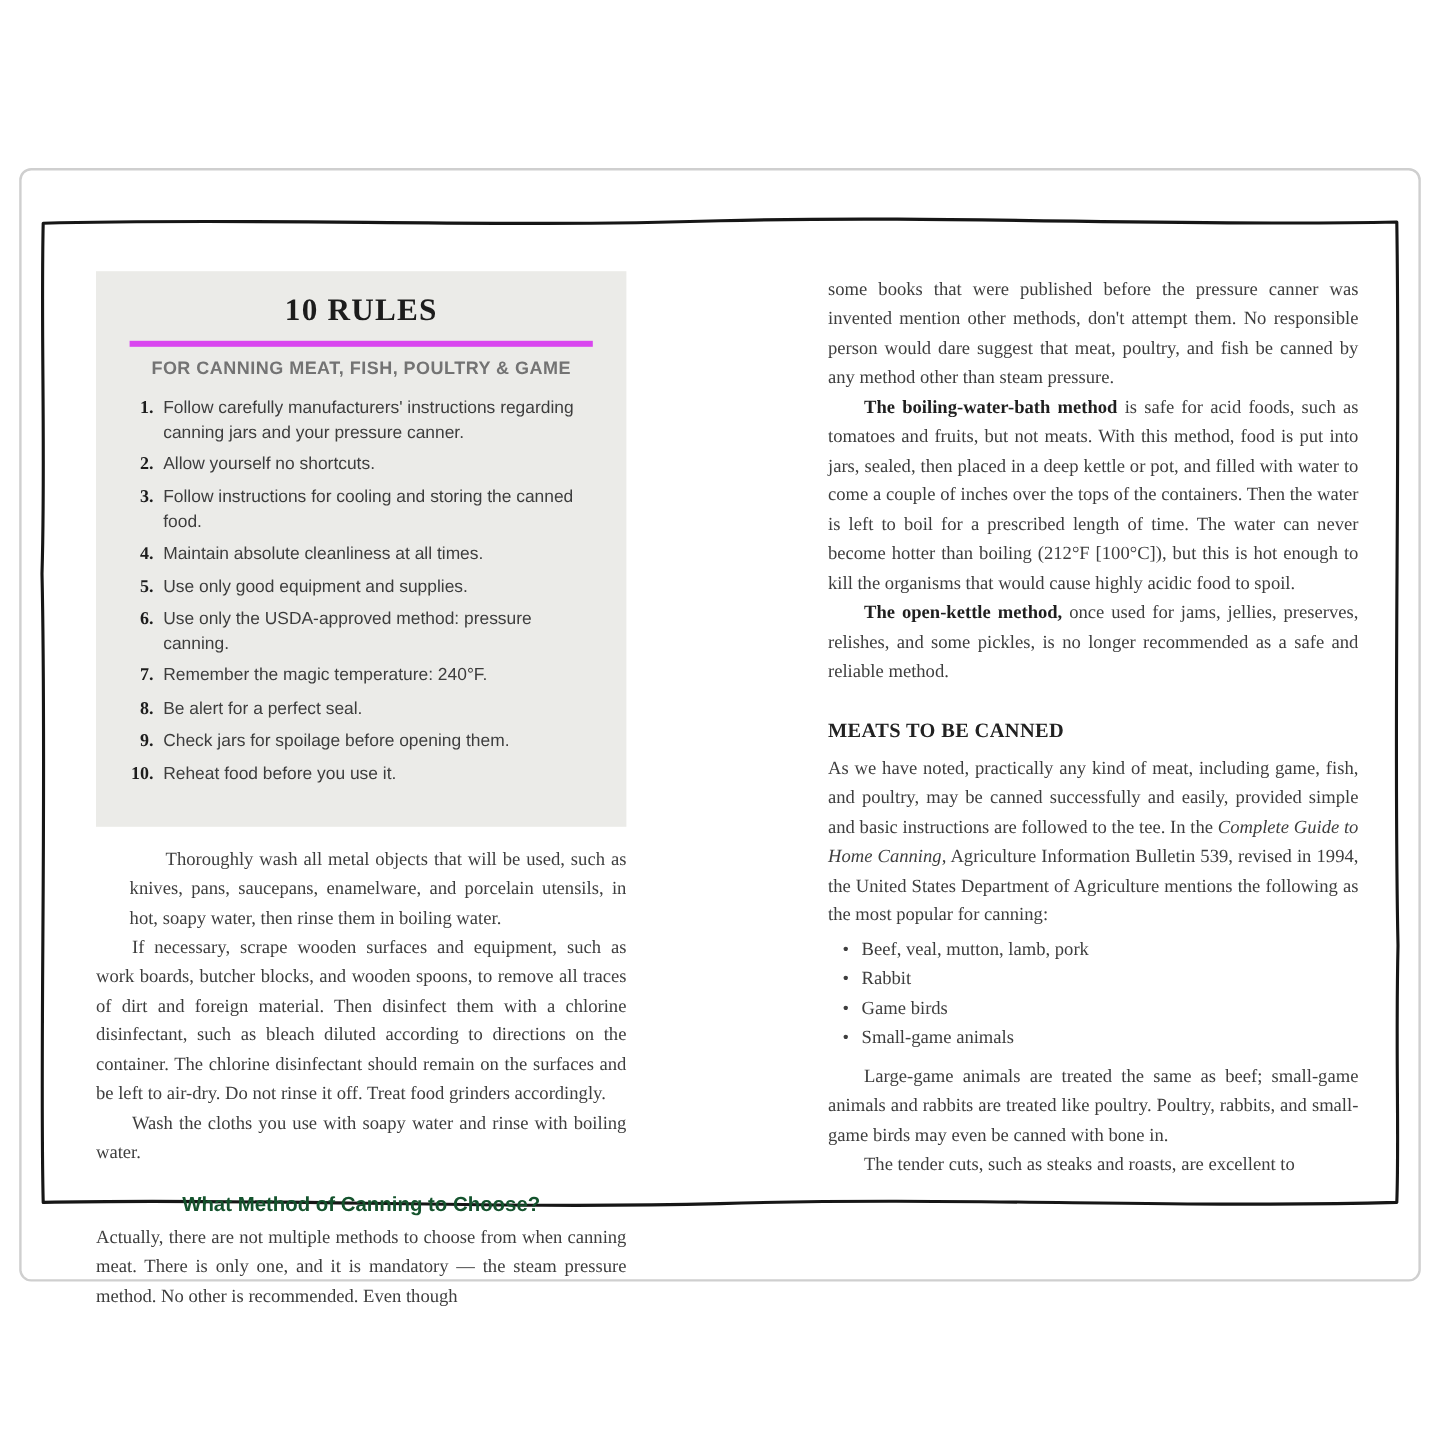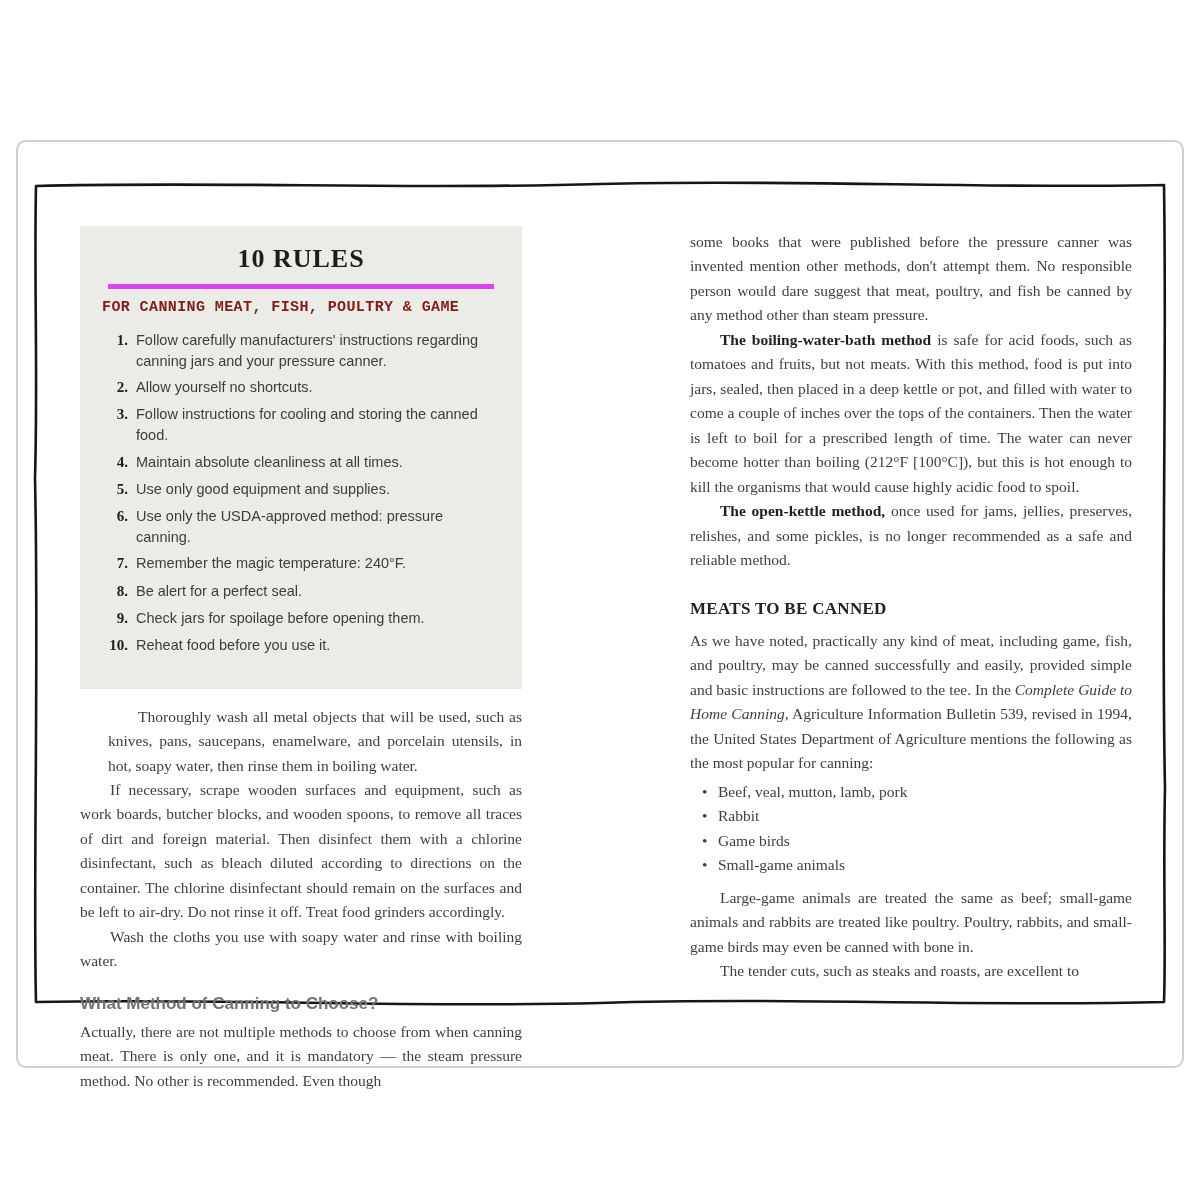--- a/index.html
+++ b/index.html
@@ -23,22 +23,22 @@
   
   .rules-box {
     background: #ebebe8; margin-top: 48px; padding: 18px 22px 26px 22px;
   }
   .rules-title {
     font-family: "Liberation Serif", serif; font-weight: bold;
     font-size: 26px; letter-spacing: 1px; text-align: center; color: #1c1c1c;
     padding-bottom: 10px; border-bottom: 5px solid #d946ef; margin: 0 6px;
   }
   .rules-subtitle {
-    font-family: Liberation Mono, monospace; font-weight: bold;
-    font-size: 15px; text-align: left; color: #7f1d1d; letter-spacing: .4px;
+    font-family: Liberation Sans, sans-serif; font-weight: bold;
+    font-size: 15px; text-align: center; color: #737373; letter-spacing: .4px;
     padding: 10px 0 14px 0;
   }
   .rules-list { list-style: none; }
   .rule-item {
     display: flex; font-family: "Liberation Sans", sans-serif;
     font-size: 14.5px; line-height: 1.42; color: #3d3d3d; margin-bottom: 6px;
   }
   .rule-num {
     font-weight: bold; color: #1d1d1d; width: 34px; flex: 0 0 34px;
     text-align: right; padding-right: 8px; font-family: "Liberation Serif", serif;
@@ -46,21 +46,21 @@
   }
 
   
   .body-p {
     font-size: 15.5px; line-height: 1.58; text-align: justify; color: #3e3e3e;
   }
   .indent { text-indent: 30px; }
   .after-box { margin-top: 16px; margin-left: 28px; }
   .section-heading {
     font-family: "Liberation Sans", sans-serif; font-weight: bold;
-    font-size: 17px; color: #737373; margin: 20px 0 6px 0;
+    font-size: 17px; color: #14532d; margin: 20px 0 6px 0; text-align: center;
   }
   .section-heading-caps {
     font-family: Liberation Serif, serif; font-weight: bold;
     font-size: 17px; color: #222; margin: 26px 0 10px 0; letter-spacing: .3px;
   }
   .body-p strong { color: #1f1f1f; }
   .bullet-list { list-style: none; margin: 4px 0 8px 12px; }
   .bullet-item {
     font-size: 15.5px; line-height: 1.58; color: #3e3e3e; padding-left: 16px; position: relative;
   }

